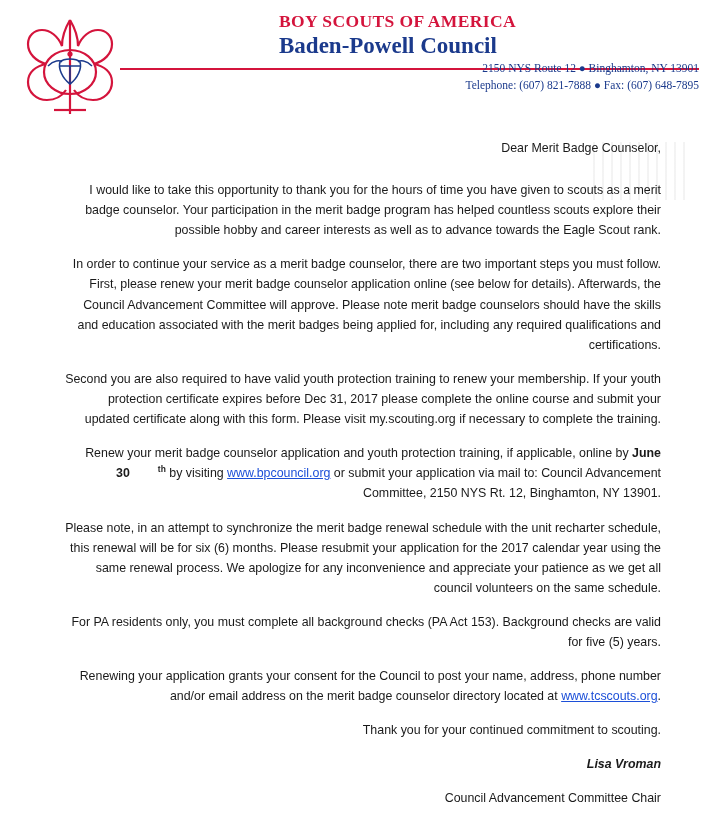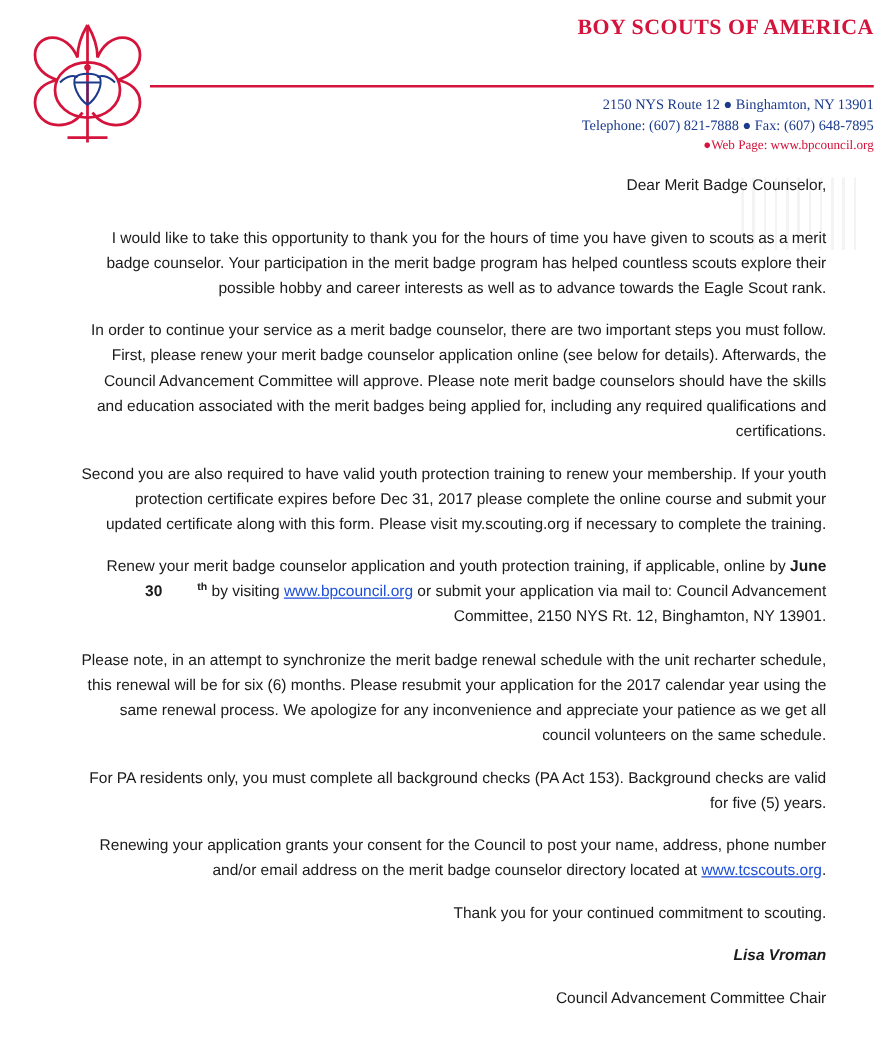--- a/index.html
+++ b/index.html
@@ -28,21 +28,21 @@
     top: 14px;
     width: 112px;
     height: 106px;
   }
 
   .org-block {
     position: absolute;
     right: 14px;
     top: 12px;
     width: 420px;
-    text-align: right;
+    text-align: left;
   }
   .org-name {
     font-family: "Liberation Serif", serif;
     font-weight: bold;
     color: #d4143c;
     font-size: 17.5px;
     letter-spacing: 0.4px;
     line-height: 1.1;
   }
   .council-name {
@@ -57,21 +57,21 @@
     position: absolute;
     left: 120px;
     right: 14px;
     top: 68px;
     height: 2px;
     background: #d4143c;
   }
   .contact {
     position: absolute;
     right: 14px;
-    top: 76px;
+    top: 60px;
     width: 460px;
     text-align: right;
     font-family: "Liberation Serif", serif;
     color: #1b3a8c;
     font-size: 11.5px;
     line-height: 1.45;
   }
   .contact .web {
     color: #d4143c;
     font-size: 10.5px;
@@ -146,28 +146,28 @@
         <path d="M34 52 C40 46 46 46 48 48 M78 52 C72 46 66 46 64 48"></path>
       </g>
       <g fill="#d4143c">
         <circle cx="56" cy="40" r="2.6"></circle>
       </g>
     </svg>
   </div>
 
   <div class="org-block">
     <div class="org-name">BOY SCOUTS OF AMERICA</div>
+    <div class="council-name">Baden-Powell Council</div>
   </div>
 
   <div class="rule"></div>
 
   <div class="contact">
     <div>2150 NYS Route 12 ● Binghamton, NY 13901</div>
     <div>Telephone: (607) 821-7888 ● Fax: (607) 648-7895</div>
-    <div class="web">●Web Page: www.bpcouncil.org</div>
   </div>
 </div>
 
 <div class="watermark"></div>
 
 <div class="letter-body">
 
   <p class="salutation">Dear Merit Badge Counselor,</p>
 
   <p>I would like to take this opportunity to thank you for the hours of time you have given to scouts as a merit badge counselor.  Your participation in the merit badge program has helped countless scouts explore their possible hobby and career interests as well as to advance towards the Eagle Scout rank.</p>

